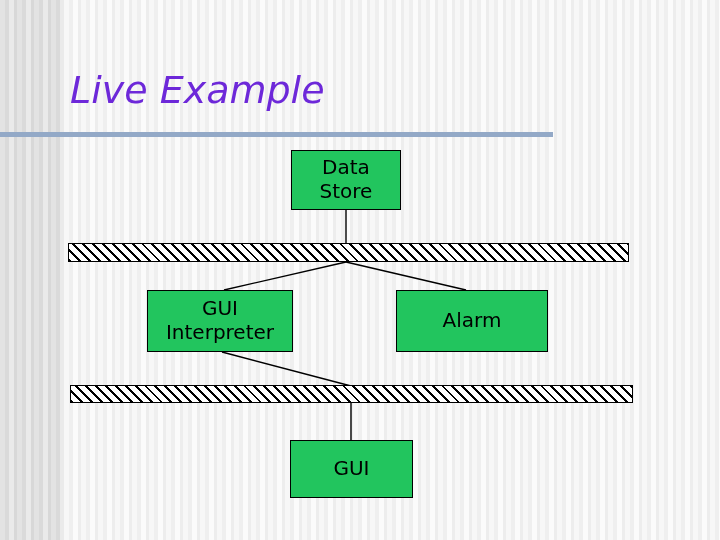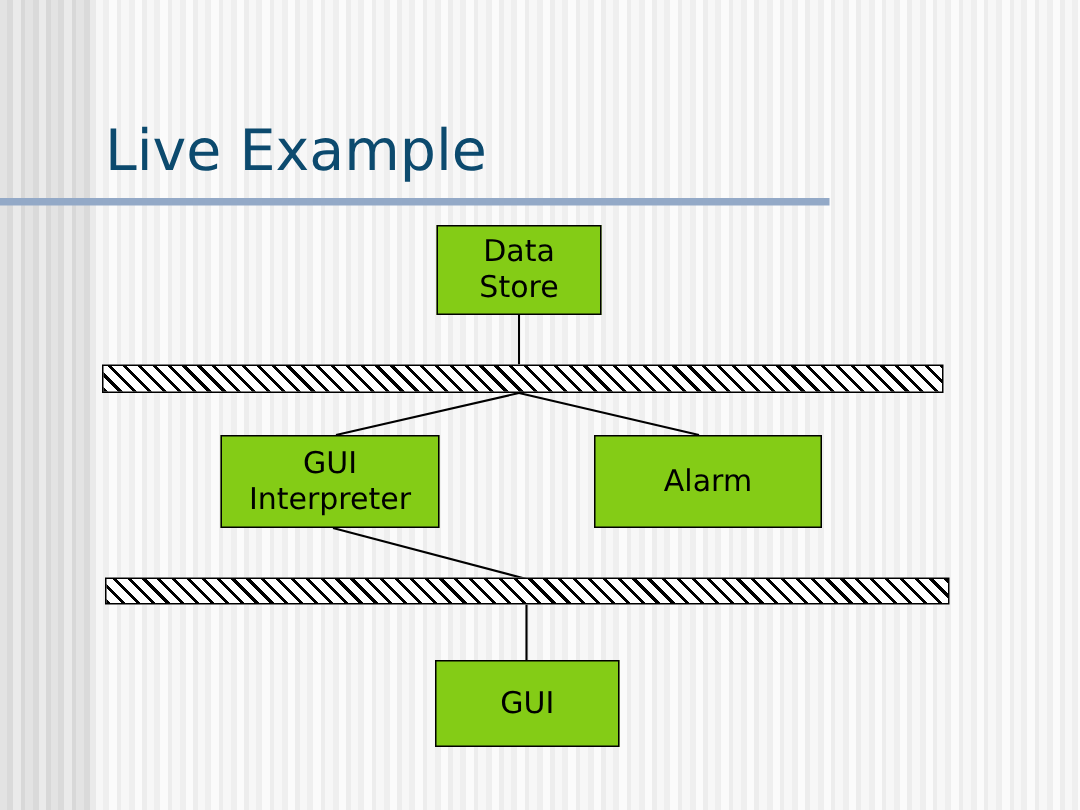--- a/index.html
+++ b/index.html
@@ -43,26 +43,27 @@
       #efefef 5px, #efefef 9px,
       #fbfbfb 9px, #fbfbfb 14px,
       #ededed 14px, #ededed 17px
     );
   }
 
   
   #title {
     position: absolute;
     left: 70px;
-    top: 78px;
+    top: 68px;
     font-size: 38px;
-    color: #0c4a6e;
+    color: #6d28d9;
     letter-spacing: 0px;
     white-space: nowrap;
     font-weight: normal;
+    font-style: italic;
   }
   #title-rule {
     position: absolute;
     left: 0px;
     top: 132px;
     width: 553px;
     height: 5px;
     background: #93a9c7;
   }
 
@@ -72,21 +73,21 @@
     left: 0;
     top: 0;
     width: 720px;
     height: 540px;
   }
 
   
   .node {
     position: absolute;
     box-sizing: border-box;
-    background: #84cc16;
+    background: #22c55e;
     border: 1.5px solid #000000;
     color: #000000;
     display: flex;
     align-items: center;
     justify-content: center;
     text-align: center;
     line-height: 1.18;
     font-size: 20px;
     white-space: pre-line;
   }

